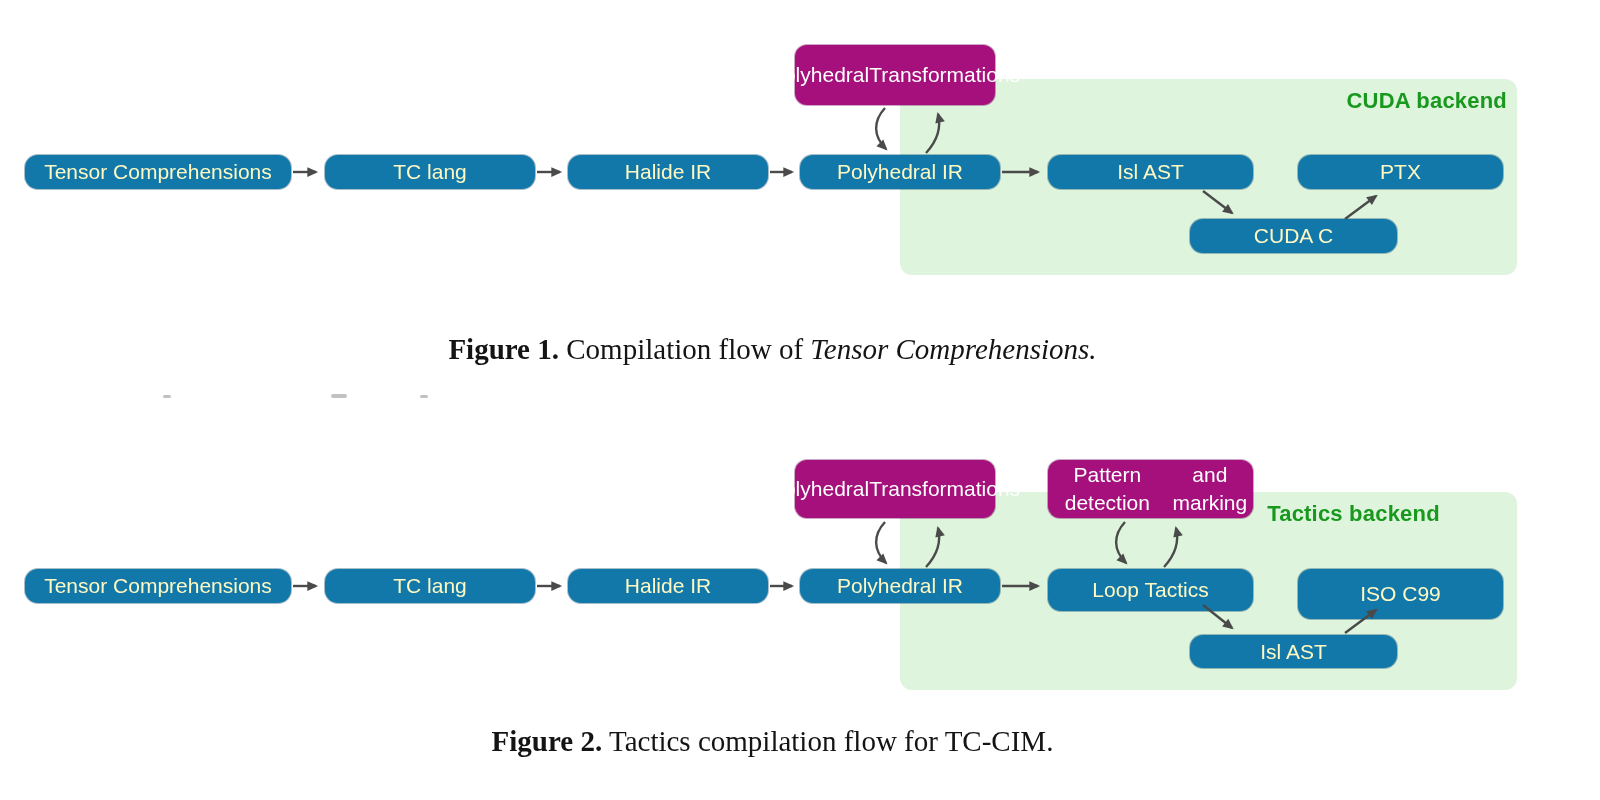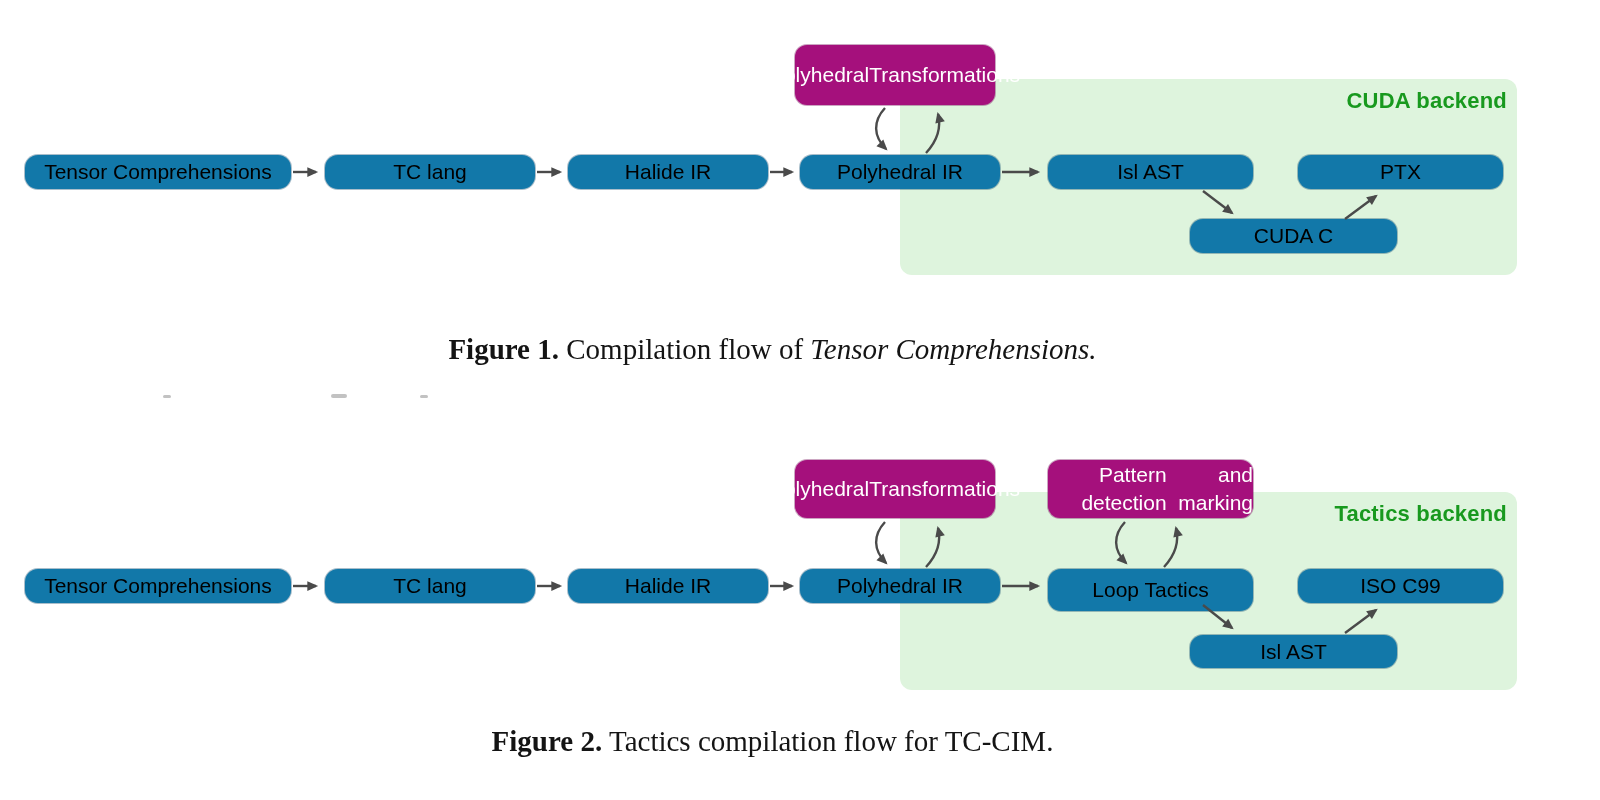--- a/index.html
+++ b/index.html
@@ -12,21 +12,21 @@
     background:var(--c-green_bg,#def4dd);
     border-radius:12px;
   }
   .backend-label{
     color:var(--c-green_text,#18991e);
     font-weight:bold;font-size:22px;line-height:26px;text-align:right;
     letter-spacing:0.2px;
   }
   .node{
     background:var(--c-blue,#1278a9);
-    color:#000000;border-radius:13px;
+    color:#fef9c3;border-radius:13px;
     font-size:21px;text-align:center;
     display:flex;align-items:center;justify-content:center;
     box-shadow:0 0 0 1px rgba(9,70,105,0.35);
   }
   .transform{
     background:var(--c-magenta,#a5107c);
     color:#ffffff;border-radius:12px;
     font-size:21px;line-height:28px;text-align:center;
     display:flex;flex-direction:row;align-items:center;justify-content:center;
     box-shadow:0 0 0 1px rgba(110,0,80,0.35);
@@ -80,43 +80,43 @@
 </div>
 
 <div class="abs artifact" style="left:163px;top:395px;width:8px;height:3px;"></div>
 <div class="abs artifact" style="left:331px;top:394px;width:16px;height:4px;"></div>
 <div class="abs artifact" style="left:420px;top:395px;width:8px;height:3px;"></div>
 
 <div class="abs" style="left:0;top:420px;width:1600px;height:300px;">
 
   <div class="abs region" style="left:900px;top:72px;width:617px;height:198px;"></div>
 
-  <div class="abs backend-label" style="left:1200px;top:81px;width:307px;">Tactics backend</div>
+  <div class="abs backend-label" style="left:1200px;top:81px;width:307px;text-align:center;">Tactics backend</div>
 
   <div class="abs transform" style="left:795px;top:40px;width:200px;height:58px;">
     <span>Polyhedral</span>
     <span>Transformations</span>
   </div>
 
-  <div class="abs transform" style="left:1048px;top:40px;width:205px;height:58px;text-align:right;">
+  <div class="abs transform" style="left:1048px;top:40px;width:205px;height:58px;">
     <span>Pattern detection</span>
     <span>and marking</span>
   </div>
 
   <div class="abs node" style="left:25px;top:149px;width:266px;height:34px;">Tensor Comprehensions</div>
 
   <div class="abs node" style="left:325px;top:149px;width:210px;height:34px;">TC lang</div>
 
   <div class="abs node" style="left:568px;top:149px;width:200px;height:34px;">Halide IR</div>
 
   <div class="abs node" style="left:800px;top:149px;width:200px;height:34px;">Polyhedral IR</div>
 
   <div class="abs node" style="left:1048px;top:149px;width:205px;height:42px;">Loop Tactics</div>
 
-  <div class="abs node" style="left:1298px;top:149px;width:205px;height:34px;">ISO C99</div>
+  <div class="abs node" style="left:1298px;top:149px;width:205px;height:50px;">ISO C99</div>
 
   <div class="abs node" style="left:1190px;top:215px;width:207px;height:33px;">Isl AST</div>
 </div>
 
 <div class="abs caption" style="top:722px;">
   <span class="fig-label">Figure 2.</span><span> Tactics compilation flow for TC-CIM.</span>
 </div>
 
 <svg class="arrows" width="1600" height="800" viewBox="0 0 1600 800">
   <defs>

